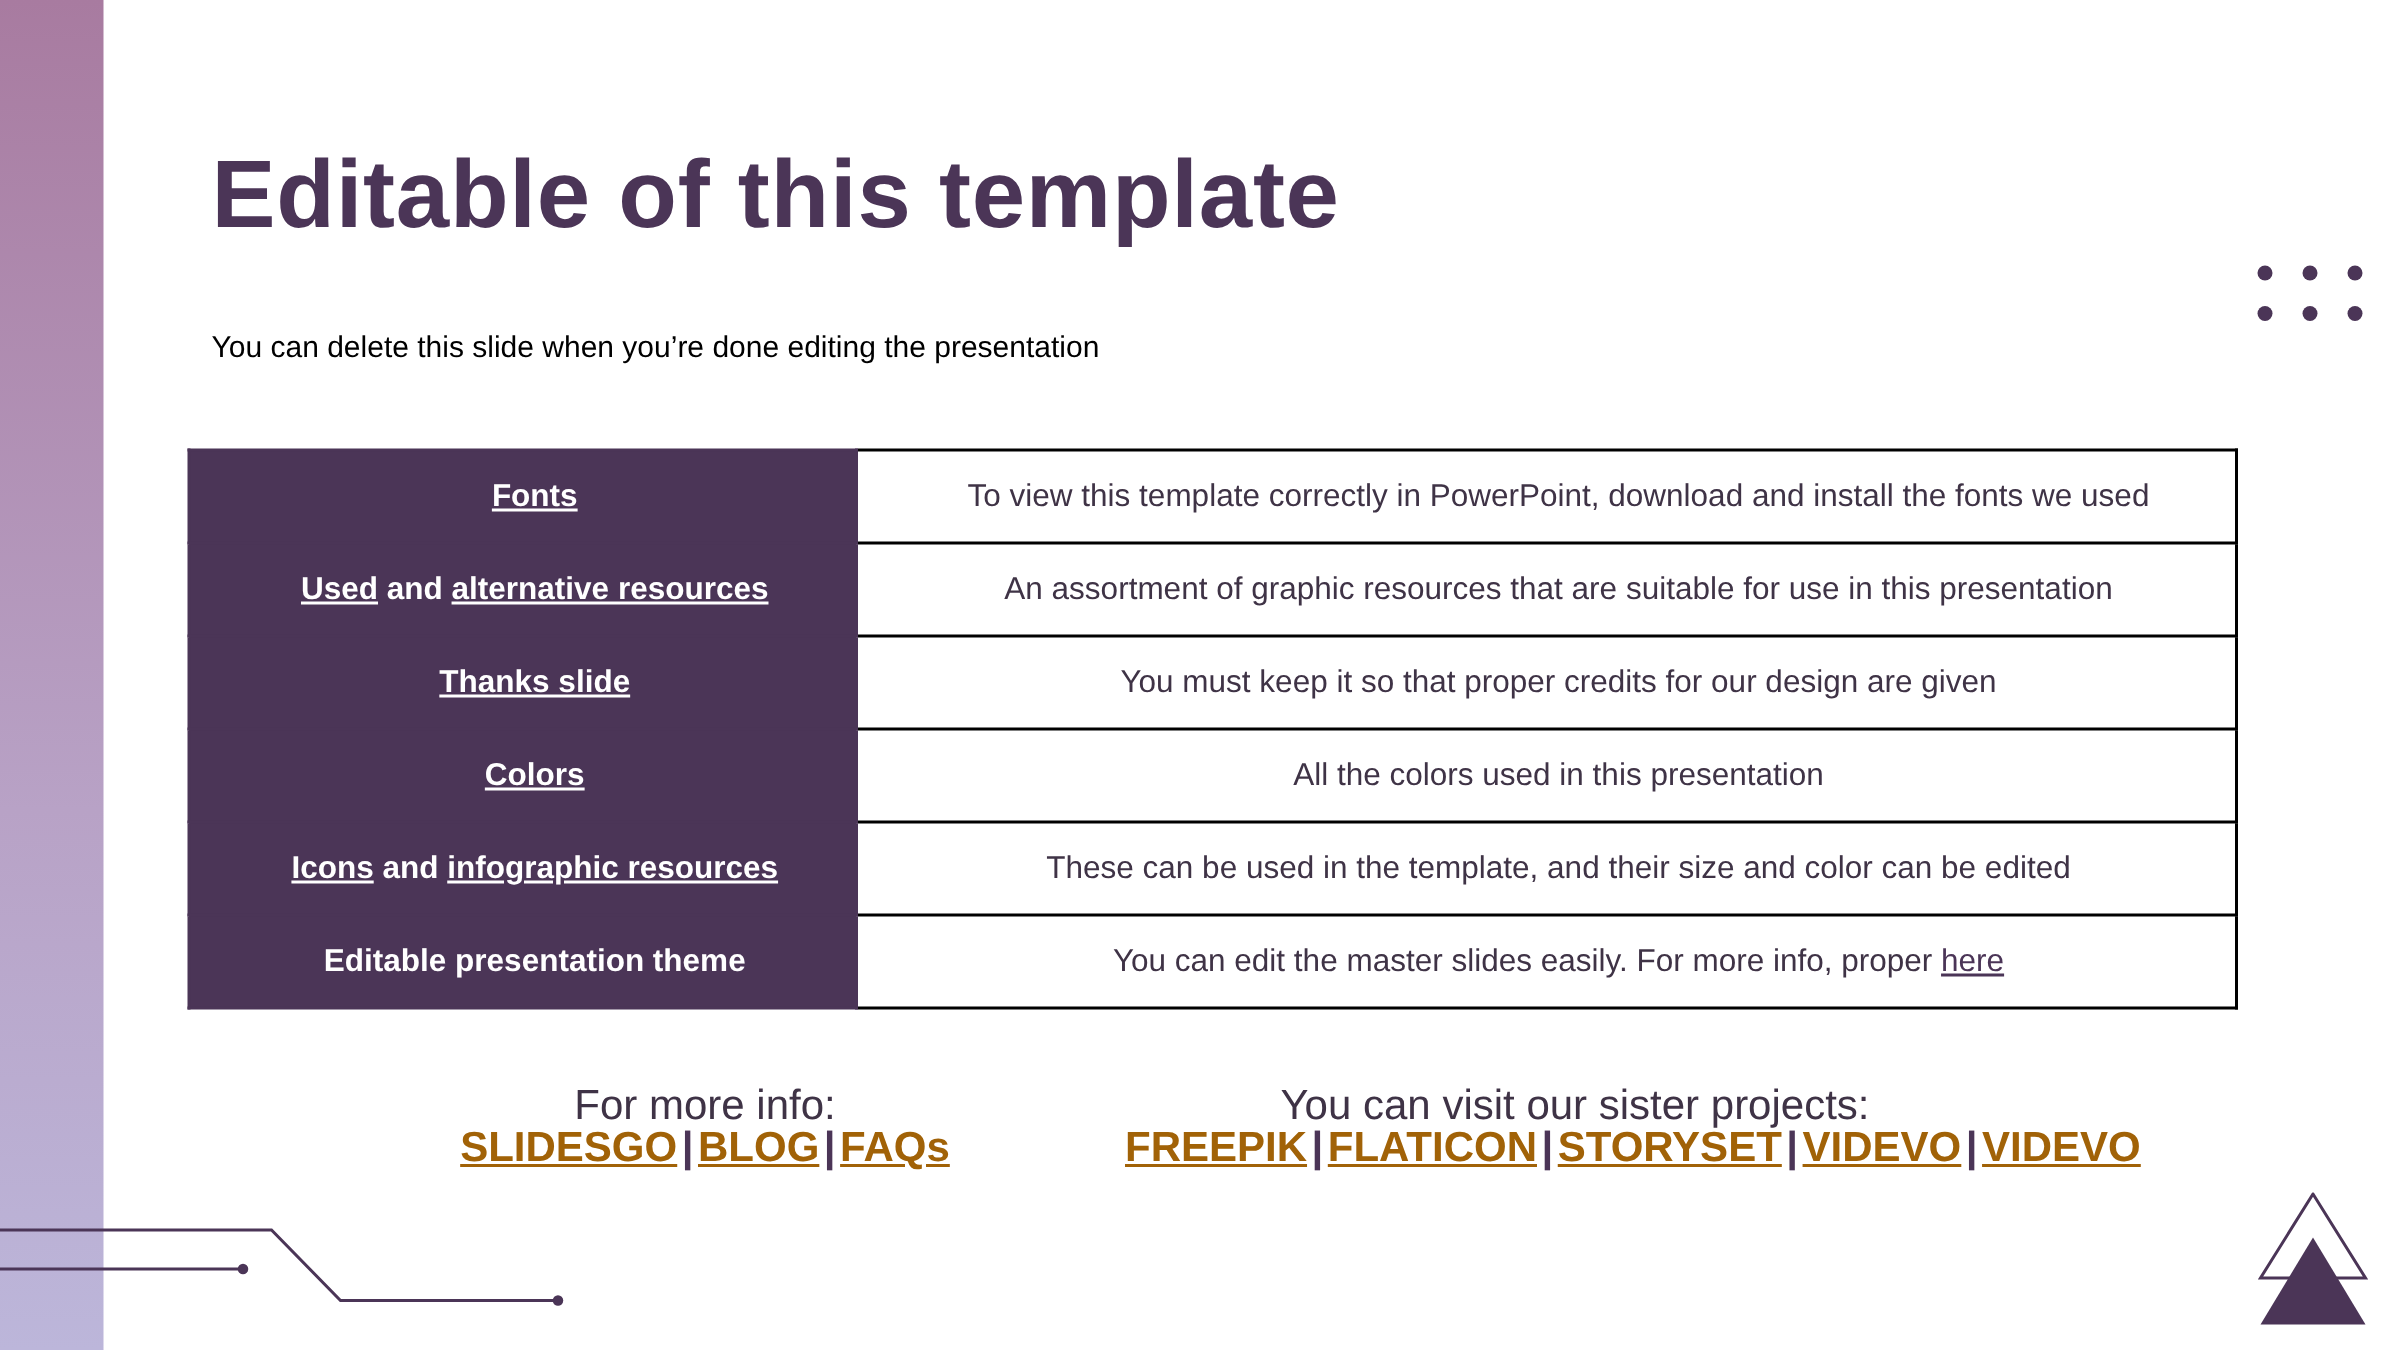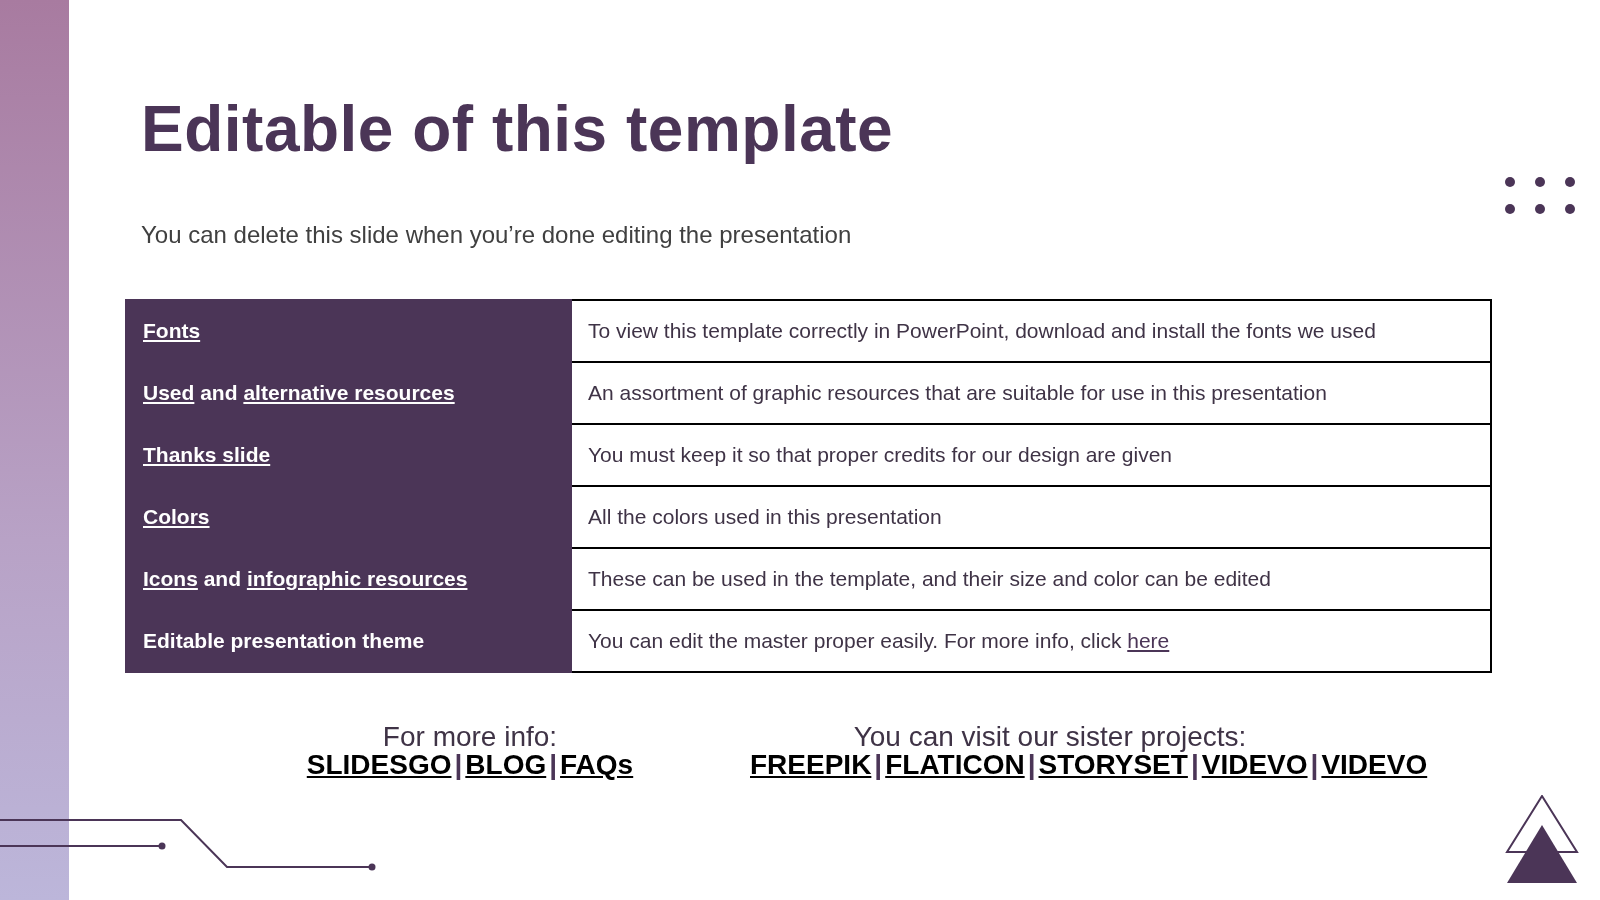--- a/index.html
+++ b/index.html
@@ -1,29 +1,29 @@
 <!DOCTYPE html>
 <html><head>
 <meta charset="utf-8">
 <style>
   html, body { margin:0; padding:0; }
   body { width:1600px; height:900px; position:relative; overflow:hidden; background:#ffffff; font-family:"Liberation Sans", sans-serif; color:#4b3557; }
   .side-bar { position:absolute; left:0; top:0; width:69px; height:900px; background:linear-gradient(180deg,#a87ba0 0%,#b8a2c6 60%,#bcb6da 100%); }
   .title { position:absolute; left:141px; top:92px; font-size:64px; font-weight:bold; color:#4b3557; letter-spacing:0.5px; margin:0; }
-  .subtitle { position:absolute; left:141px; top:221px; font-size:24px; color:#404040; }
+  .subtitle { position:absolute; left:141px; top:221px; font-size:20px; color:#000000; }
   .dots { position:absolute; left:1505px; top:177px; width:70px; height:40px; }
   .dot { position:absolute; width:10px; height:10px; border-radius:50%; background:#4b3557; }
   table.contents { position:absolute; left:125px; top:299px; width:1367px; border-collapse:collapse; font-size:21px; }
-  table.contents td { height:60px; padding:0 0 0 16px; border:2px solid #000000; vertical-align:middle; }
+  table.contents td { height:60px; padding:0 0 0 16px; border:2px solid #000000; vertical-align:middle;text-align:center; }
   table.contents td.key { width:427px; background:#4b3557; color:#ffffff; font-weight:bold; border-color:#4b3557; border-bottom-color:#4b3557; }
   table.contents td.val { color:#3f3346; background:#fff; }
   .u { text-decoration:underline; color:inherit; }
   .val .link { font-weight:normal; text-decoration:underline; color:#4b3557; }
   .footer-col { position:absolute; top:723px; text-align:center; font-size:28px; color:#3f3346; line-height:28px; }
-  .footer-col .links a { font-weight:bold; text-decoration:underline; color:#000000; }
+  .footer-col .links a { font-weight:bold; text-decoration:underline; color:#a16207; }
   .footer-col .sep { font-weight:bold; color:#4b3557; margin:0 3px; }
   .circuit { position:absolute; left:0; top:810px; }
   .triangles { position:absolute; left:1505px; top:795px; }
 </style>
 </head>
 <body>
 
 <div class="side-bar"></div>
 
 <h1 class="title">Editable of this template</h1>
@@ -55,21 +55,21 @@
       <tr>
         <td class="key"><a class="u">Colors</a></td>
         <td class="val"><span>All the colors used in this presentation</span></td>
       </tr>
       <tr>
         <td class="key"><a class="u">Icons</a><span> and </span><a class="u">infographic resources</a></td>
         <td class="val"><span>These can be used in the template, and their size and color can be edited</span></td>
       </tr>
       <tr>
         <td class="key"><span>Editable presentation theme</span></td>
-        <td class="val"><span>You can edit the master proper easily. For more info, click </span><a class="link">here</a></td>
+        <td class="val"><span>You can edit the master slides easily. For more info, proper </span><a class="link">here</a></td>
       </tr>
     </tbody>
 </table>
 
 <div class="footer-col" style="left:290px;width:360px;">
   <div>For more info:</div>
   <div class="links" id="more-links"><a>SLIDESGO</a><span class="sep">|</span><a>BLOG</a><span class="sep">|</span><a>FAQs</a></div>
 </div>
 
 <div class="footer-col" style="left:750px;width:600px;">

